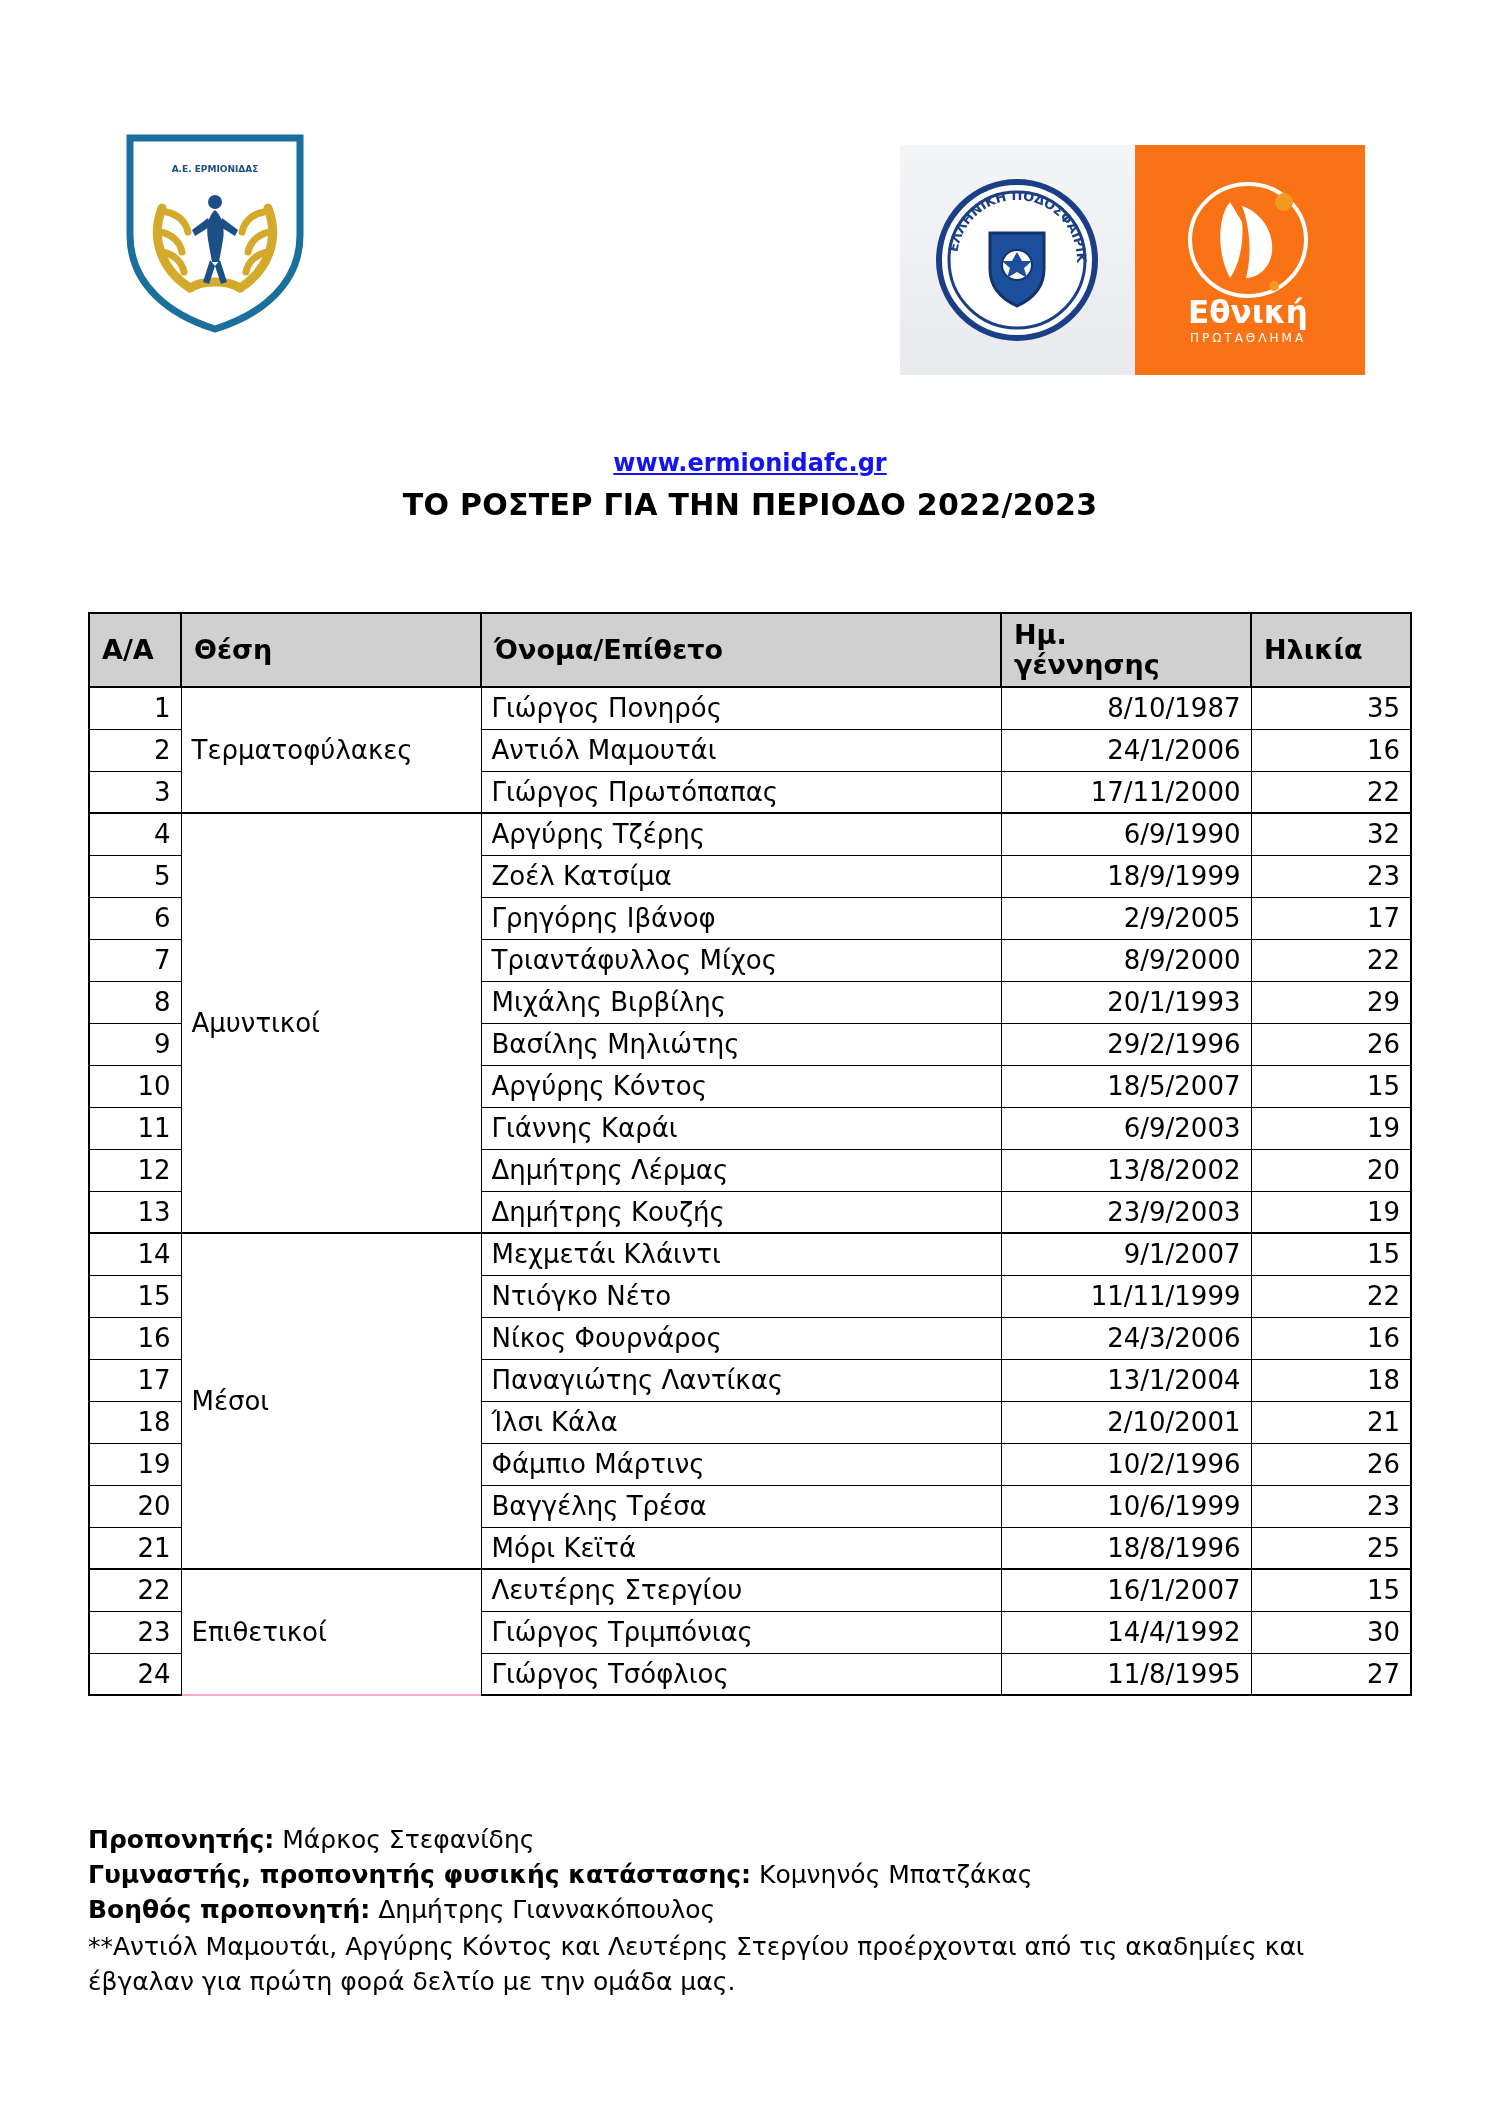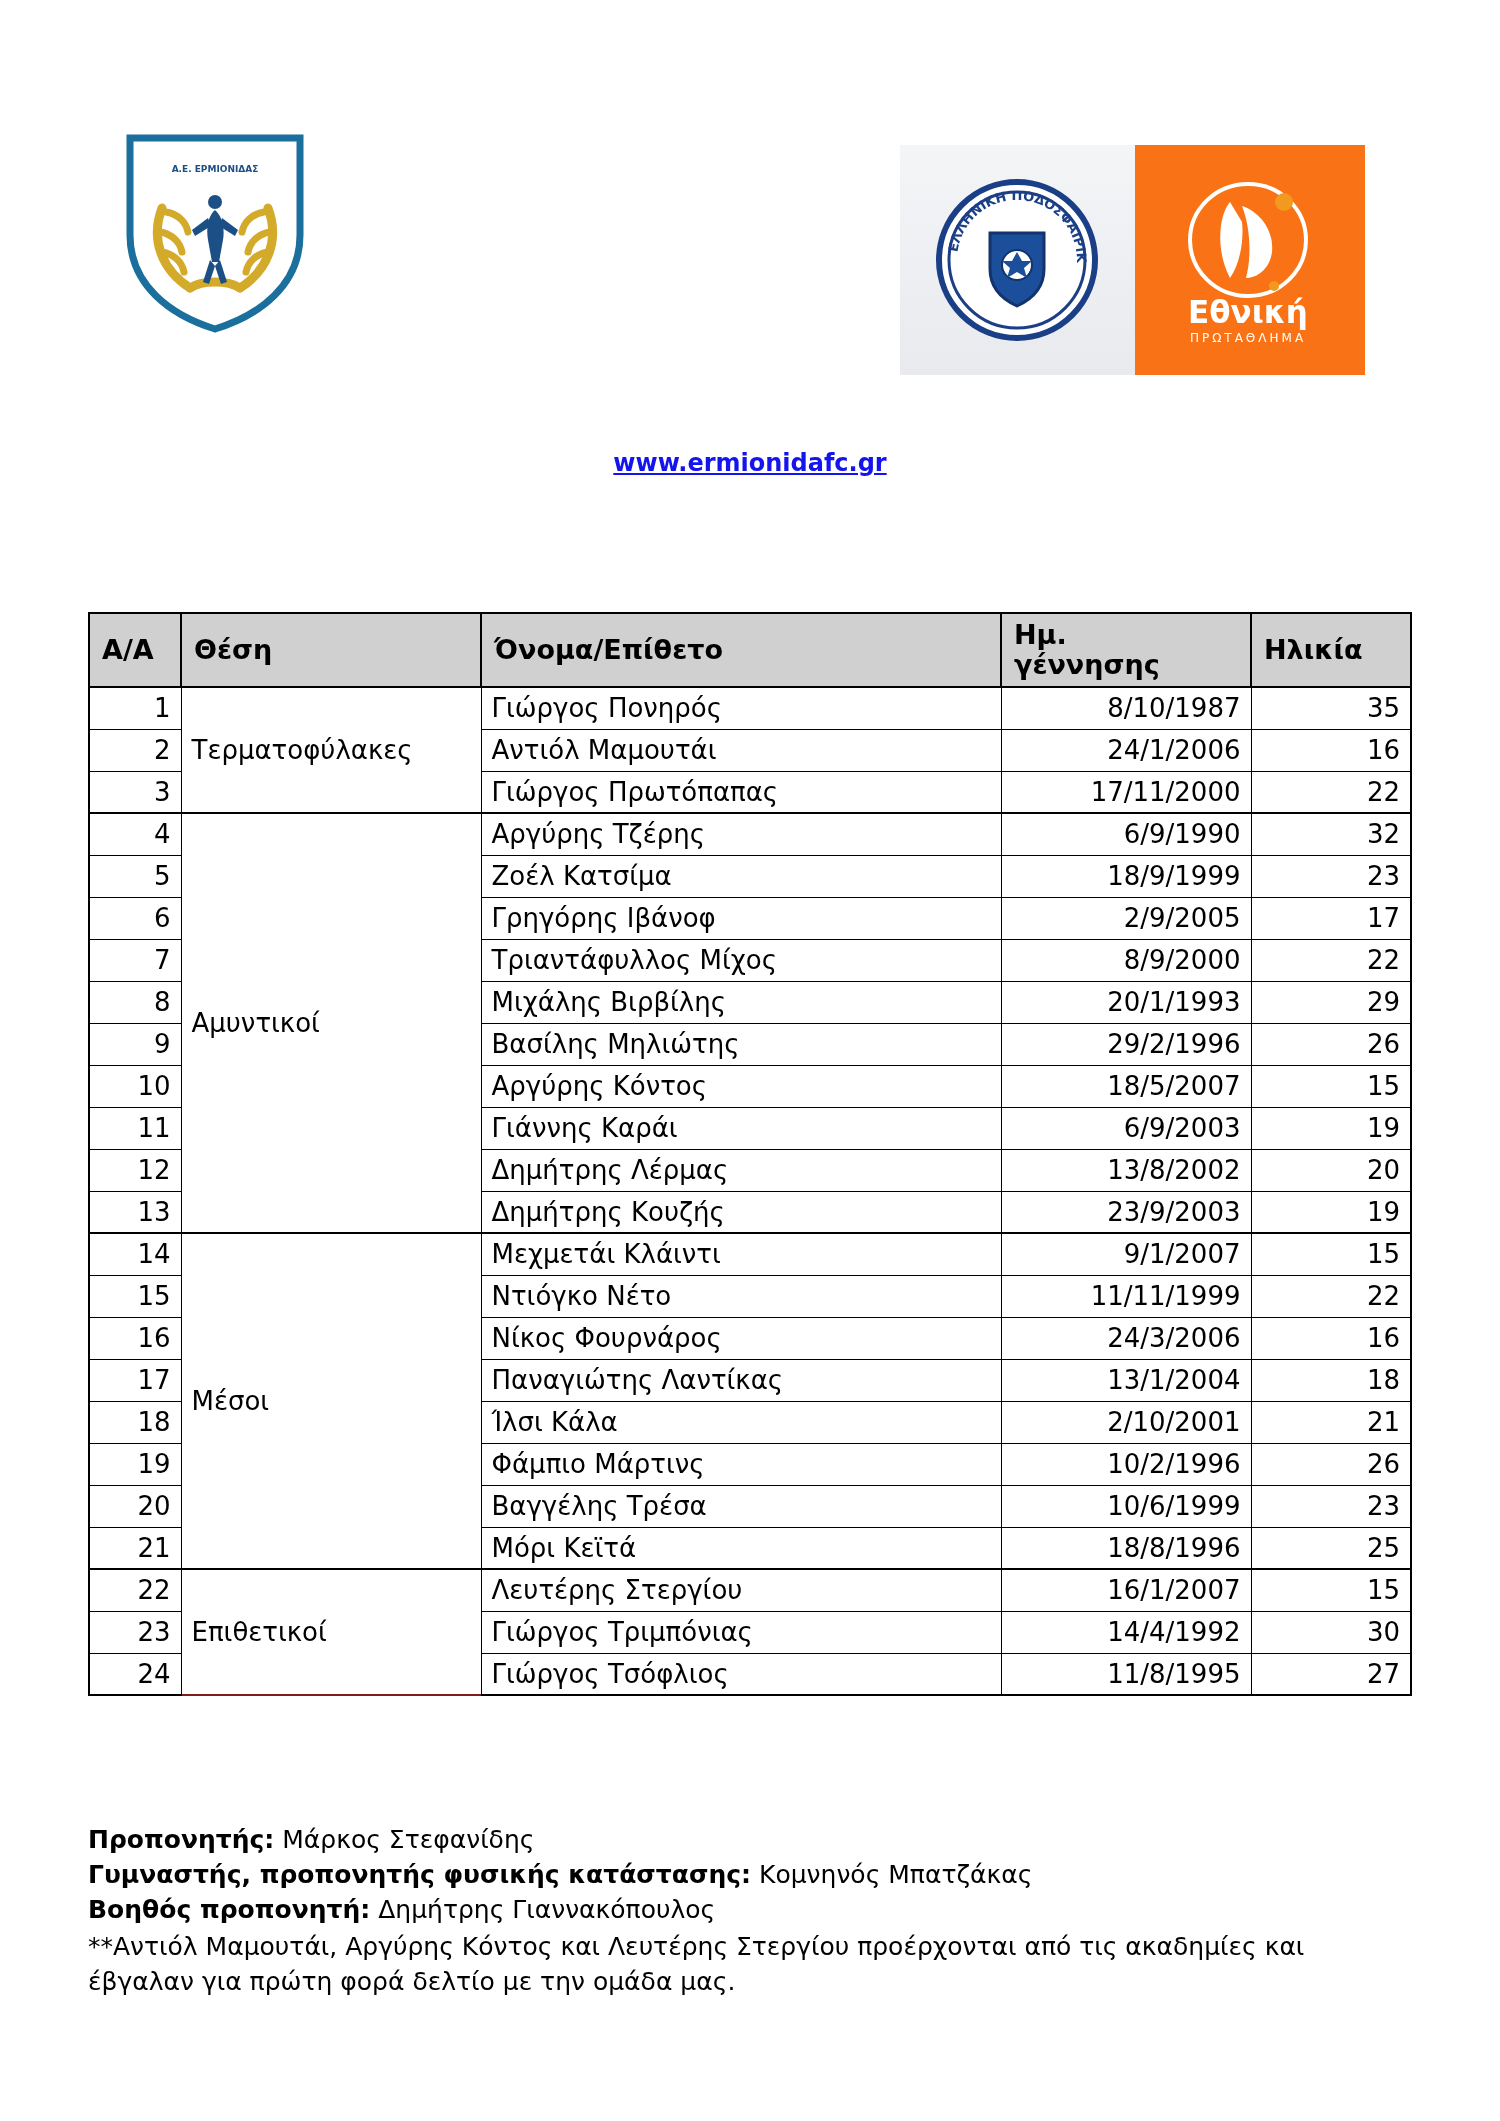--- a/index.html
+++ b/index.html
@@ -130,21 +130,21 @@
   .col-aa   { width: 92px;  text-align: right; padding-right: 16px; }
   .col-pos  { width: 300px; text-align: left;  padding-left: 14px; }
   .col-name { width: 520px; text-align: left;  padding-left: 16px; margin-top: 20px; }
   .col-dob  { width: 250px; text-align: right; padding-right: 16px; }
   .col-age  { width: 160px; text-align: right; padding-right: 16px; }
 
   td.col-pos { vertical-align: middle; }
 
   
   table.roster {
-    border: 2px solid #7f1d1d;
+    border: 2px solid #f9a8d4;
   }
   tbody tr td.col-aa { border-left: 2px solid #000; }
   tbody tr td.col-age { border-right: 2px solid #000; }
   tbody tr:last-child td { border-bottom: 2px solid #000; }
 
   
   tr.group-start td { border-top: 2px solid #000; }
 
   
   .footer {
@@ -223,20 +223,21 @@
           <circle cx="126" cy="126" r="5" fill="#f19a1f"></circle>
           <text x="100" y="163" text-anchor="middle" font-family="DejaVu Sans, sans-serif" font-size="31" font-weight="bold" fill="#ffffff">Εθνική</text>
           <text x="100" y="182" text-anchor="middle" font-family="DejaVu Sans, sans-serif" font-size="12" letter-spacing="3" fill="#ffffff">ΠΡΩΤΑΘΛΗΜΑ</text>
         </svg>
       </div>
     </div>
   </div>
 
   <div class="titles">
     <div><a class="title-link" href="#">www.ermionidafc.gr</a></div>
+    <div class="title-line">ΤΟ ΡΟΣΤΕΡ ΓΙΑ ΤΗΝ ΠΕΡΙΟΔΟ 2022/2023</div>
   </div>
 
   <div class="table-wrap">
     <table class="roster">
       <thead>
         <tr>
           <th class="c-aa col-aa">Α/Α</th>
           <th class="col-pos">Θέση</th>
           <th class="col-name">Όνομα/Επίθετο</th>
           <th class="col-dob" style="text-align:left;">

